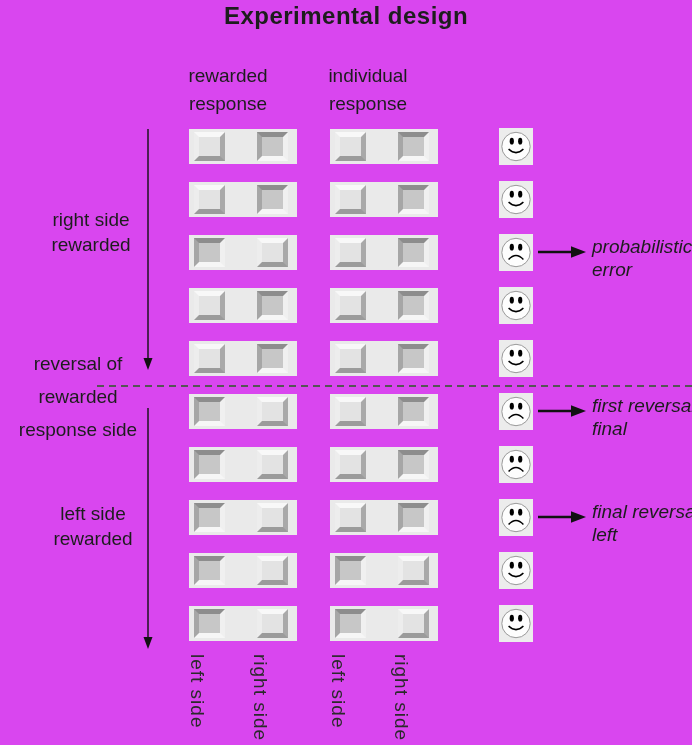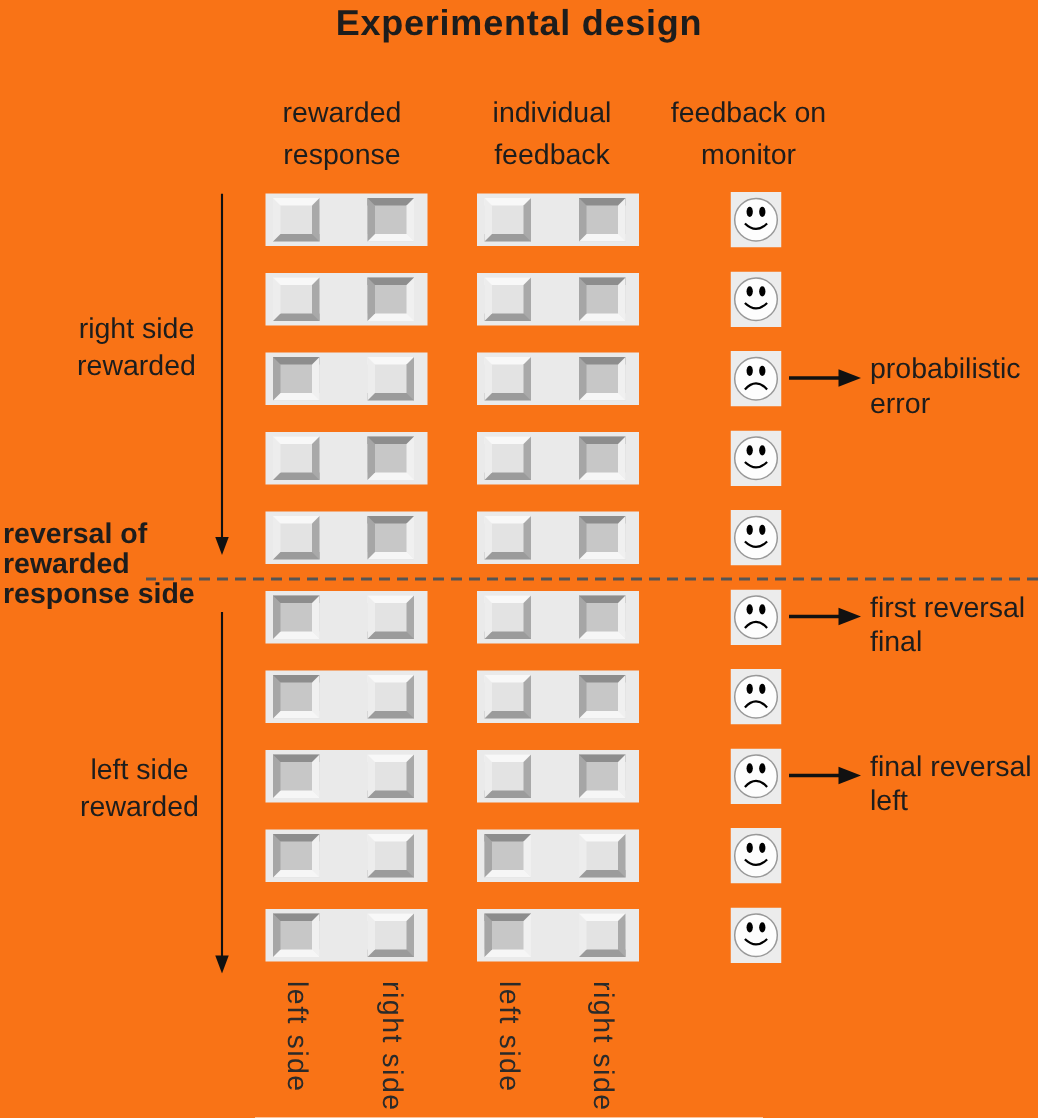--- a/index.html
+++ b/index.html
@@ -1,32 +1,32 @@
 <!DOCTYPE html>
 <html><head>
 <meta charset="utf-8">
 <style>
   html,body{margin:0;padding:0;background:#fff;}
-  .fig{position:relative;width:692px;height:745px;background:#f97316;overflow:hidden;
+  .fig{position:relative;width:692px;height:745px;background:#d946ef;overflow:hidden;
        font-family:"Liberation Sans",sans-serif;color:#1d1d1d;}
   .title{position:absolute;top:2px;left:0;width:692px;text-align:center;
          font-size:24px;font-weight:bold;letter-spacing:0.5px;}
   .colhead{position:absolute;top:62px;width:140px;text-align:center;font-size:19px;
            line-height:28px;white-space:pre-line;}
   #h-rewarded{left:158px}
   #h-individual{left:298px}
   #h-feedback{left:429px}
   .phase{position:absolute;font-size:19px;line-height:25px;white-space:pre-line;}
   #ph-right{left:25px;top:207px;width:132px;text-align:center;}
-  #ph-reversal{left:2px;top:347px;width:152px;line-height:20px;text-align:left;font-weight:bold;}
+  #ph-reversal{left:2px;top:347px;width:152px;line-height:33px;text-align:center;}
   #ph-left{left:27px;top:501px;width:132px;text-align:center;}
   .varrow{position:absolute;left:140px;}
   .dashline{position:absolute;left:97px;top:385px;width:595px;height:2px;
             background:repeating-linear-gradient(90deg,var(--dash) 0 7px,transparent 7px 12px);}
-  .row{position:absolute;left:0;width:600px;height:53px;}
+  .row{position:absolute;left:12px;width:600px;height:53px;font-style:italic;}
   .panel{position:absolute;top:0;width:108px;height:35px;background:var(--panel-bg);
          box-sizing:border-box;display:flex;align-items:center;
          justify-content:space-between;padding:0 9px 0 5px;}
   .panel.p1{left:177px}
   .panel.p2{left:318px}
   .sq{display:block;width:31px;height:29px;box-sizing:border-box;border:5px solid;}
   .sq.off{background:var(--sq-off);border-color:#f8f8f8 #a9a9a9 #9b9b9b #ededed;}
   .sq.on{background:var(--sq-on);border-color:#8d8d8d #f0f0f0 #f6f6f6 #a6a6a6;}
   .smiley{position:absolute;left:487px;top:-1px;width:34px;height:37px;}
   .harrow{position:absolute;left:526px;top:9px;}
@@ -42,23 +42,21 @@
 </head>
 <body>
 
 <div class="fig" id="fig" style="--panel-bg: #eaeaea; --sq-off: #e3e3e3; --sq-on: #c7c7c7; --smiley-bg: #ececec; --face-fill: #fdfdfd; --face-stroke: #999999; --ink: #1d1d1d; --arrow: #111111; --dash: #555555;">
 
   <div class="title">Experimental design</div>
 
   <div class="colhead" id="h-rewarded">rewarded
 response</div>
   <div class="colhead" id="h-individual">individual
-feedback</div>
-  <div class="colhead" id="h-feedback">feedback on
-monitor</div>
+response</div>
 
   <div class="phase" id="ph-right">right side
 rewarded</div>
   <div class="phase" id="ph-reversal">reversal of
 rewarded
 response side</div>
   <div class="phase" id="ph-left">left side
 rewarded</div>
 
   <svg class="varrow" style="top:129px" width="16" height="241" viewBox="0 0 16 241">

